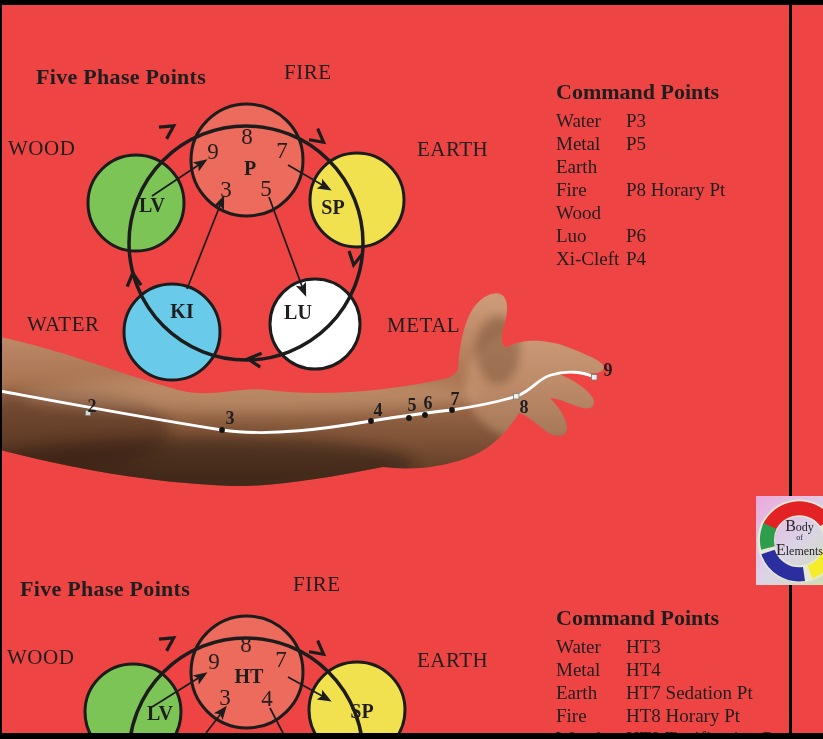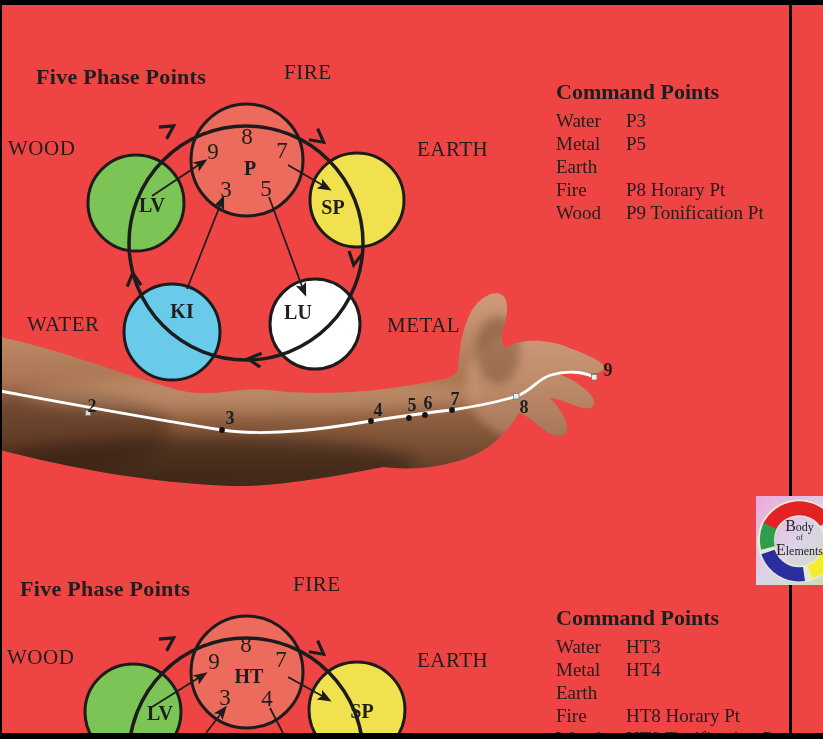--- a/index.html
+++ b/index.html
@@ -166,21 +166,28 @@
       </div>
     <div class="cmd-row">
         <span class="cmd-label">Earth</span>
       </div>
     <div class="cmd-row">
         <span class="cmd-label">Fire</span>
         <span>P8 Horary Pt</span>
       </div>
     <div class="cmd-row">
         <span class="cmd-label">Wood</span>
-        <span>P9 Tonification Pt</span>
+      </div>
+    <div class="cmd-row">
+        <span class="cmd-label">Luo</span>
+        <span>P6</span>
+      </div>
+    <div class="cmd-row">
+        <span class="cmd-label">Xi-Cleft</span>
+        <span>P4</span>
       </div>
   </div>
 
   <div class="abs layer-text arm-num ctr" style="left:92px;top:406px">2</div>
   <div class="abs layer-text arm-num ctr" style="left:230px;top:418px">3</div>
   <div class="abs layer-text arm-num ctr" style="left:378px;top:410px">4</div>
   <div class="abs layer-text arm-num ctr" style="left:412px;top:405px">5</div>
   <div class="abs layer-text arm-num ctr" style="left:428px;top:403px">6</div>
   <div class="abs layer-text arm-num ctr" style="left:455px;top:399px">7</div>
   <div class="abs layer-text arm-num ctr" style="left:524px;top:407px">8</div>
@@ -206,20 +213,21 @@
     <div class="cmd-row">
         <span class="cmd-label">Water</span>
         <span>HT3</span>
       </div>
     <div class="cmd-row">
         <span class="cmd-label">Metal</span>
         <span>HT4</span>
       </div>
     <div class="cmd-row">
         <span class="cmd-label">Earth</span>
+        <span>HT7 Sedation Pt</span>
       </div>
     <div class="cmd-row">
         <span class="cmd-label">Fire</span>
         <span>HT8 Horary Pt</span>
       </div>
     <div class="cmd-row">
         <span class="cmd-label">Wood</span>
         <span>HT9 Tonification Pt</span>
       </div>
   </div>

